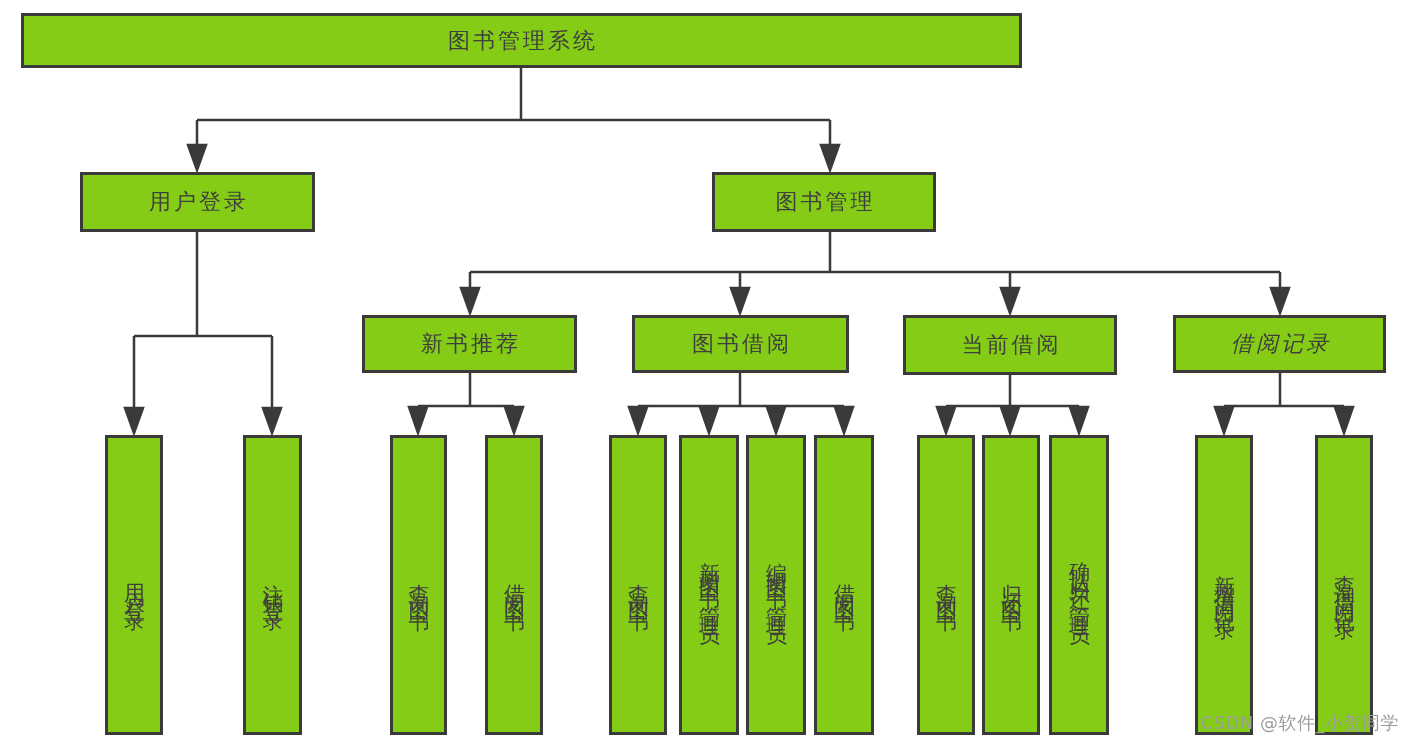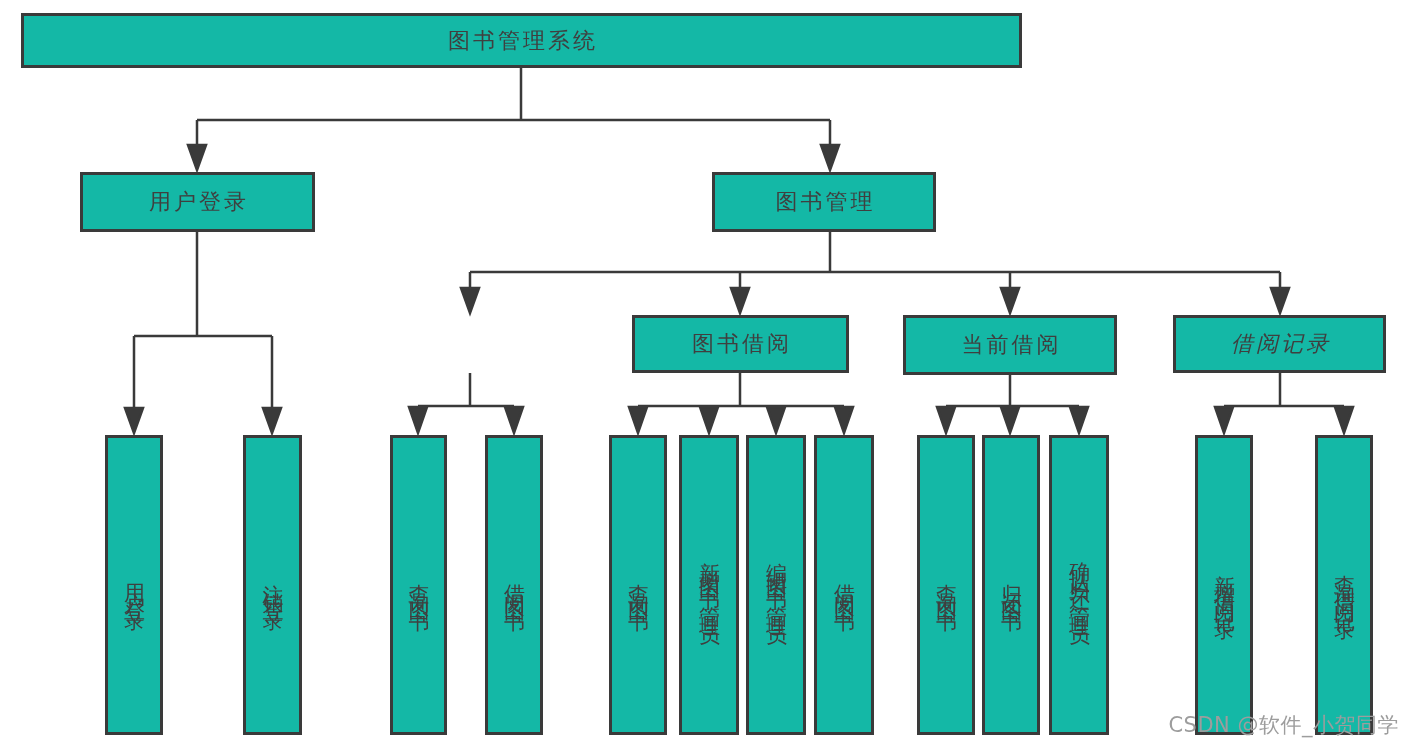--- a/index.html
+++ b/index.html
@@ -8,21 +8,21 @@
     width: 1405px; height: 747px;
     position: relative; overflow: hidden;
     font-family: "DejaVu Sans", sans-serif;
     color: #3f3f3f;
   }
   .canvas { position: absolute; left: 0; top: 0; width: 1405px; height: 747px; }
   svg.connectors { position: absolute; left: 0; top: 0; z-index: 1; }
   .node {
     position: absolute;
     border: 3px solid #3a3a3a;
-    background: #14b8a6;
+    background: #84cc16;
     display: flex; align-items: center; justify-content: center;
     z-index: 2;
   }
   .hlabel {
     font-size: 22px;
     letter-spacing: 3px;
     white-space: nowrap;
     text-indent: 3px; 
   }
   .vtext {
@@ -30,21 +30,21 @@
     text-orientation: mixed;
     font-size: 21px;
     line-height: 1.1;
     letter-spacing: 9px;
     white-space: nowrap;
   }
   .leaf { width: 58px; height: 300px; top: 435px; }
   .watermark {
     position: absolute;
     right: 6px; top: 711px;
-    font-size: 21px;
+    font-size: 18px;
     color: #9d9d9d;
     letter-spacing: 0.5px;
     z-index: 5;
     white-space: nowrap;
   }
 </style>
 </head>
 <body>
 
 <div class="canvas">
@@ -103,20 +103,23 @@
     <span class="hlabel">图书管理系统</span>
   </div>
 
   <div class="node" style="left:80px; top:172px; width:235px; height:60px;">
     <span class="hlabel">用户登录</span>
   </div>
   <div class="node" style="left:712px; top:172px; width:224px; height:60px;">
     <span class="hlabel">图书管理</span>
   </div>
 
+  <div class="node" style="left:362px; top:315px; width:215px; height:58px;">
+    <span class="hlabel">新书推荐</span>
+  </div>
   <div class="node" style="left:632px; top:315px; width:217px; height:58px;">
     <span class="hlabel">图书借阅</span>
   </div>
   <div class="node" style="left:903px; top:315px; width:214px; height:60px;">
     <span class="hlabel">当前借阅</span>
   </div>
   <div class="node" style="left:1173px; top:315px; width:213px; height:58px;font-style:italic;">
     <span class="hlabel">借阅记录</span>
   </div>
 

